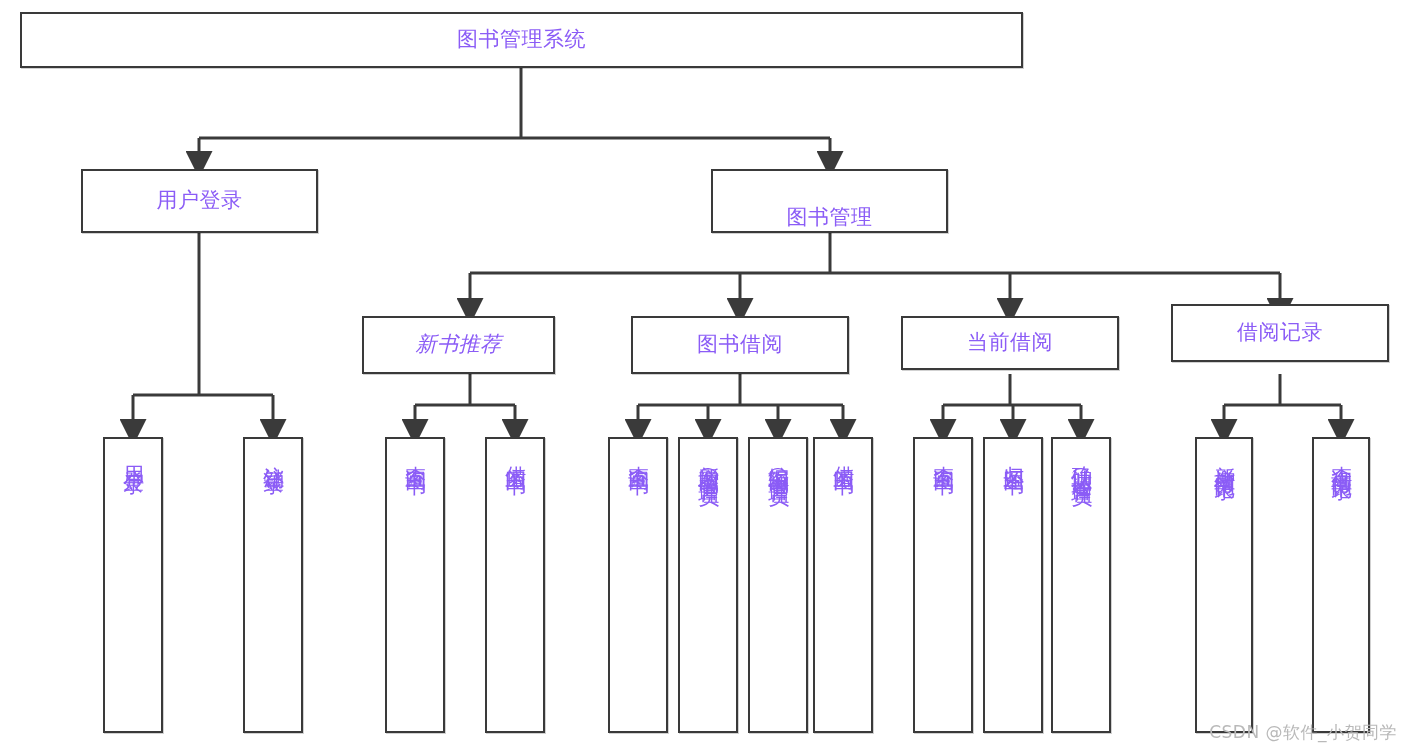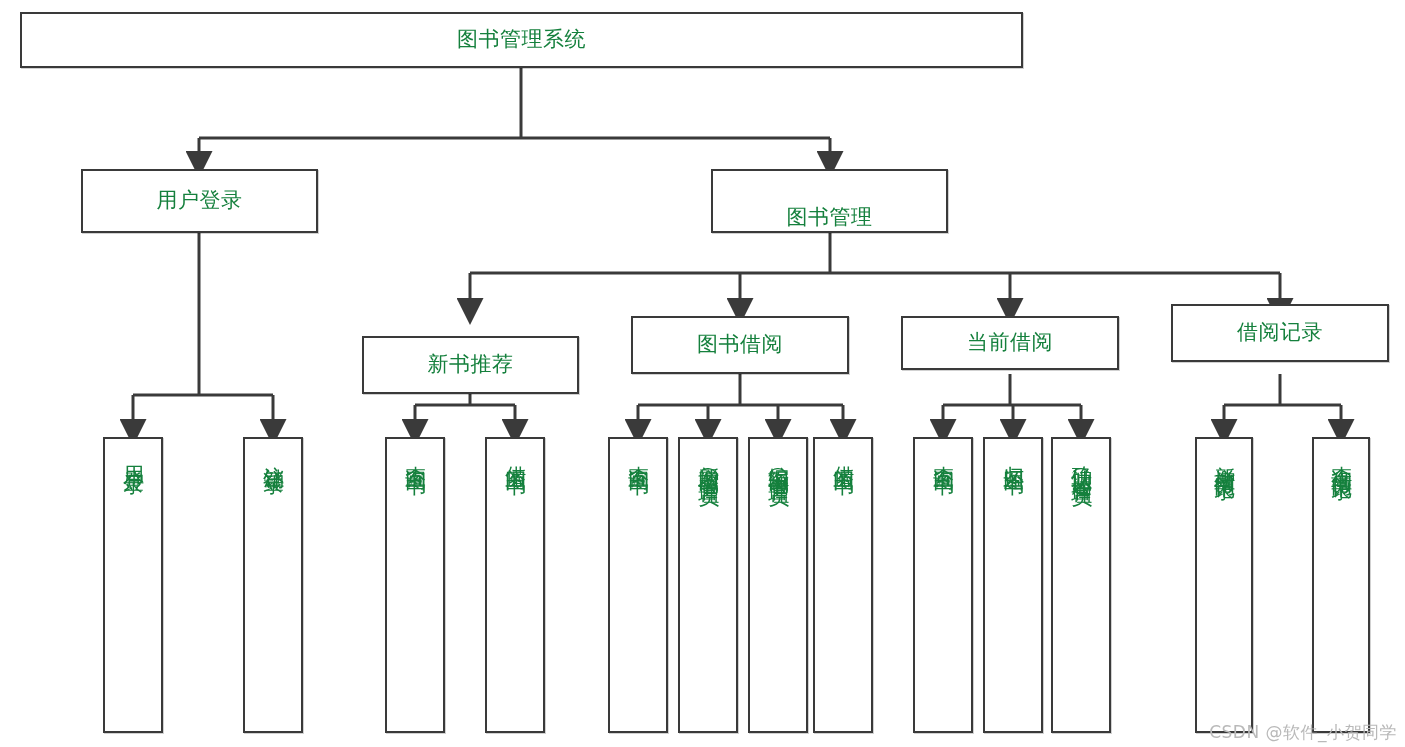--- a/index.html
+++ b/index.html
@@ -30,21 +30,21 @@
     position: absolute;
     box-sizing: border-box;
     background: #ffffff;
     border: 2px solid #3a3a3a;
     display: flex;
     align-items: center;
     justify-content: center;
     box-shadow: 1px 1px 0 rgba(0,0,0,0.18);
   }
   .node-label {
-    color: #15803d;
+    color: #8b5cf6;
     font-size: 21px;
     line-height: 1.22;
     letter-spacing: 0.5px;
     white-space: pre;
     text-align: center;
   }
   .node.vertical {
     align-items: flex-start;
     padding-top: 10px;
   }
@@ -137,21 +137,21 @@
   <div id="nodes-layer">
       <div class="node" style="left: 20px; top: 12px; width: 1003px; height: 56px;">
         <span class="node-label">图书管理系统</span>
       </div>
       <div class="node" style="left: 81px; top: 169px; width: 237px; height: 64px;">
         <span class="node-label">用户登录</span>
       </div>
       <div class="node" style="left: 711px; top: 169px; width: 237px; height: 64px; align-items: flex-end;">
         <span class="node-label">图书管理</span>
       </div>
-      <div class="node" style="left: 362px; top: 336px; width: 217px; height: 58px;">
+      <div class="node" style="left: 362px; top: 316px; width: 193px; height: 58px; font-style: italic;">
         <span class="node-label">新书推荐</span>
       </div>
       <div class="node" style="left: 631px; top: 316px; width: 218px; height: 58px; align-items: center;">
         <span class="node-label">图书借阅</span>
       </div>
       <div class="node" style="left: 901px; top: 316px; width: 218px; height: 54px;">
         <span class="node-label">当前借阅</span>
       </div>
       <div class="node" style="left: 1171px; top: 304px; width: 218px; height: 58px;">
         <span class="node-label">借阅记录</span>

